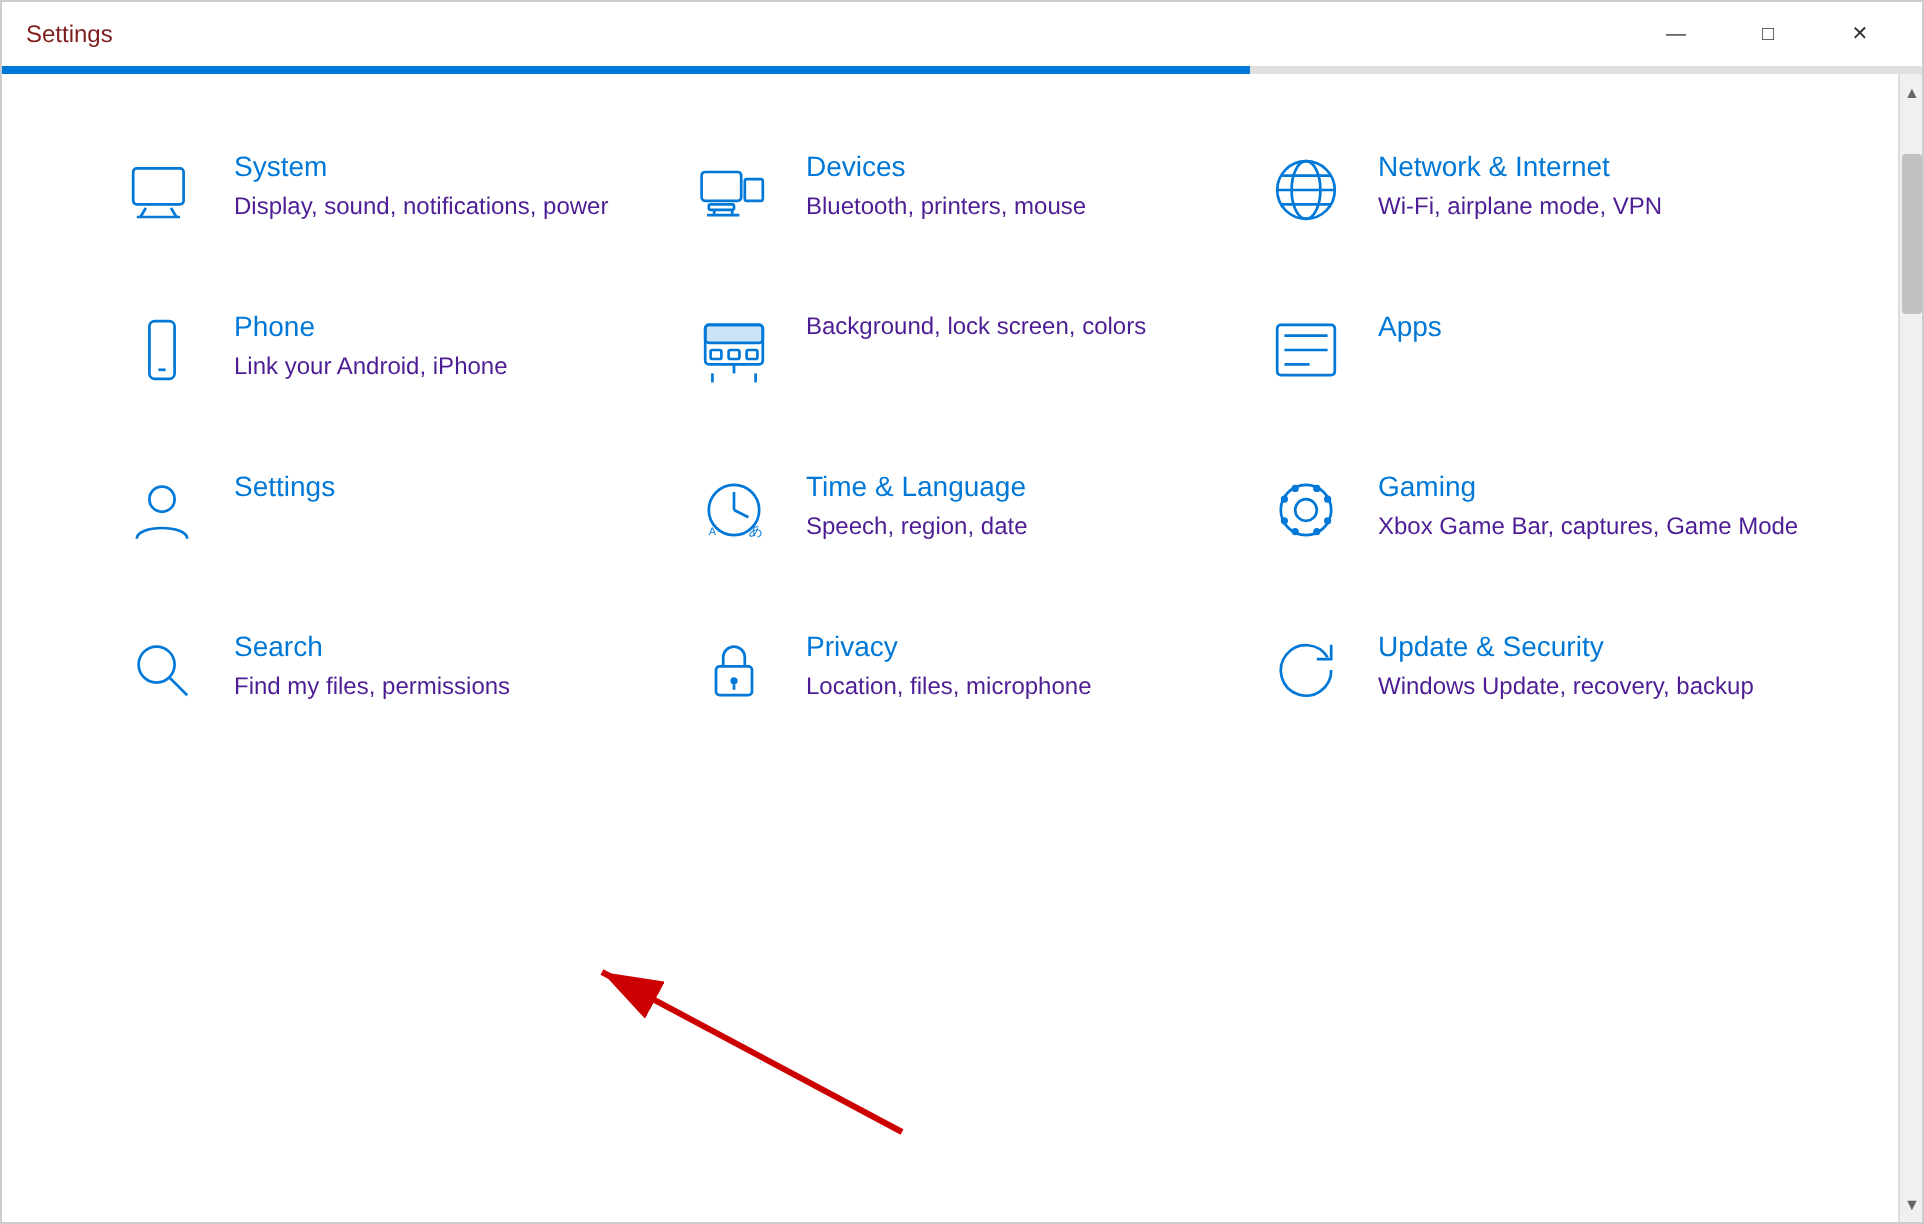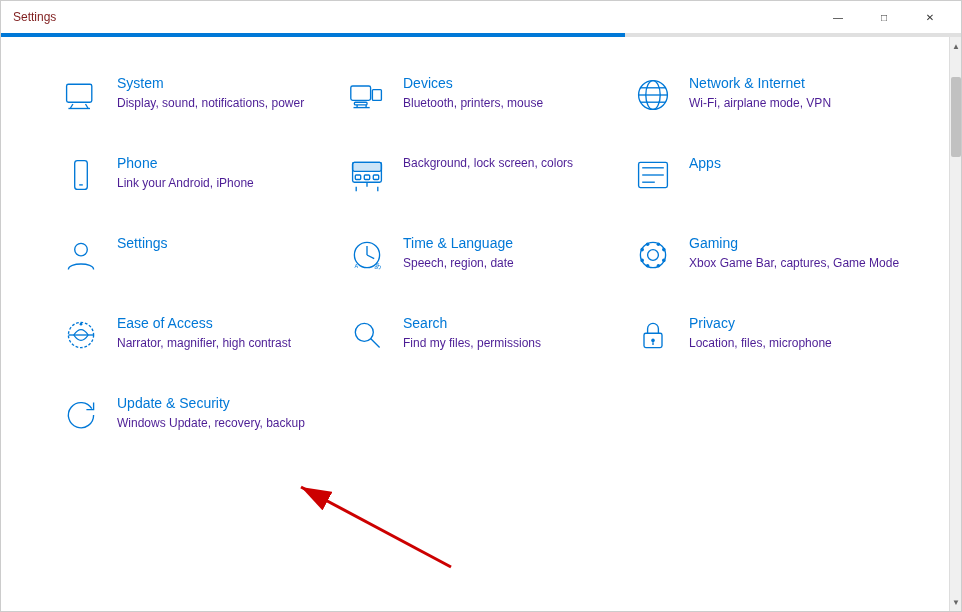--- a/index.html
+++ b/index.html
@@ -298,35 +298,20 @@
     </svg>
     </div>
     <div class="setting-text">
       <div class="setting-title">Gaming</div>
       <div class="setting-desc">Xbox Game Bar, captures, Game Mode</div>
     </div>
   </div>
           <div class="setting-item">
     <div class="setting-icon">
       <svg viewBox="0 0 40 40" fill="none" stroke="#0078d7" stroke-width="1.8">
-      <circle cx="20" cy="20" r="14" stroke-dasharray="3,2"></circle>
-      <path d="M12 20 Q20 8 28 20"></path>
-      <path d="M12 20 Q20 32 28 20"></path>
-      <line x1="6" y1="20" x2="34" y2="20"></line>
-      <circle cx="20" cy="8" r="1.5" fill="#0078d7" stroke="none"></circle>
-    </svg>
-    </div>
-    <div class="setting-text">
-      <div class="setting-title">Ease of Access</div>
-      <div class="setting-desc">Narrator, magnifier, high contrast</div>
-    </div>
-  </div>
-          <div class="setting-item">
-    <div class="setting-icon">
-      <svg viewBox="0 0 40 40" fill="none" stroke="#0078d7" stroke-width="1.8">
       <circle cx="17" cy="17" r="10"></circle>
       <line x1="24" y1="24" x2="34" y2="34"></line>
     </svg>
     </div>
     <div class="setting-text">
       <div class="setting-title">Search</div>
       <div class="setting-desc">Find my files, permissions</div>
     </div>
   </div>
           <div class="setting-item">

